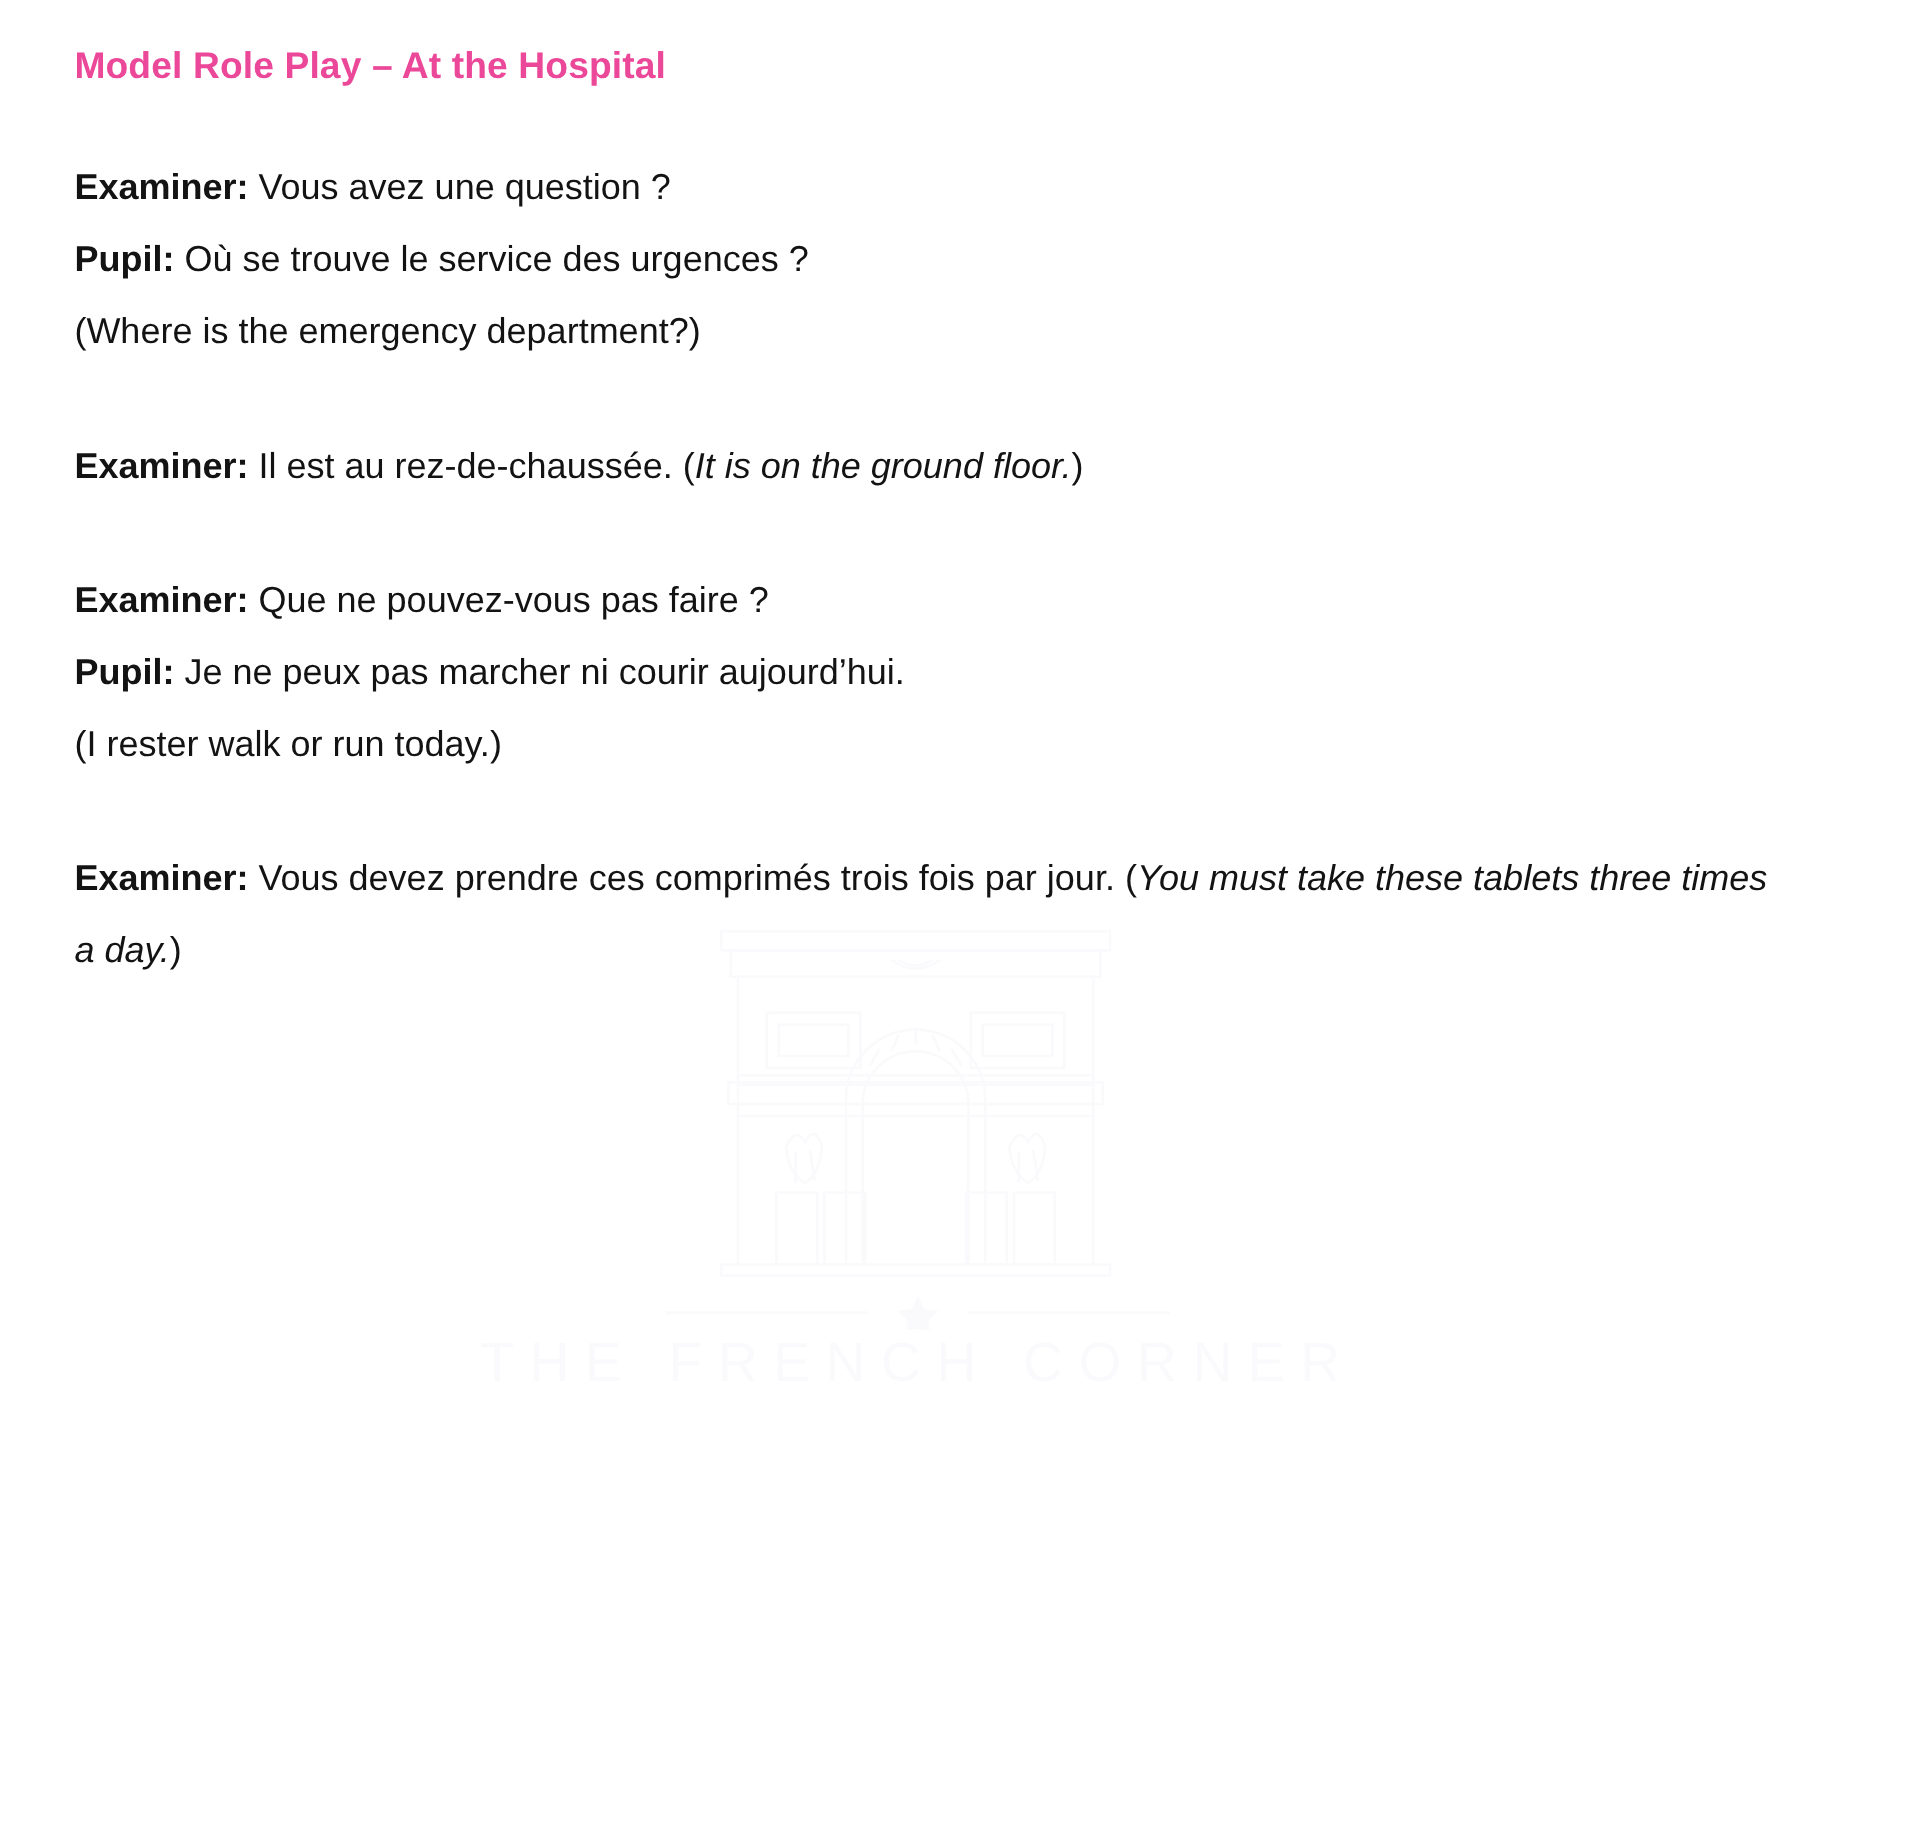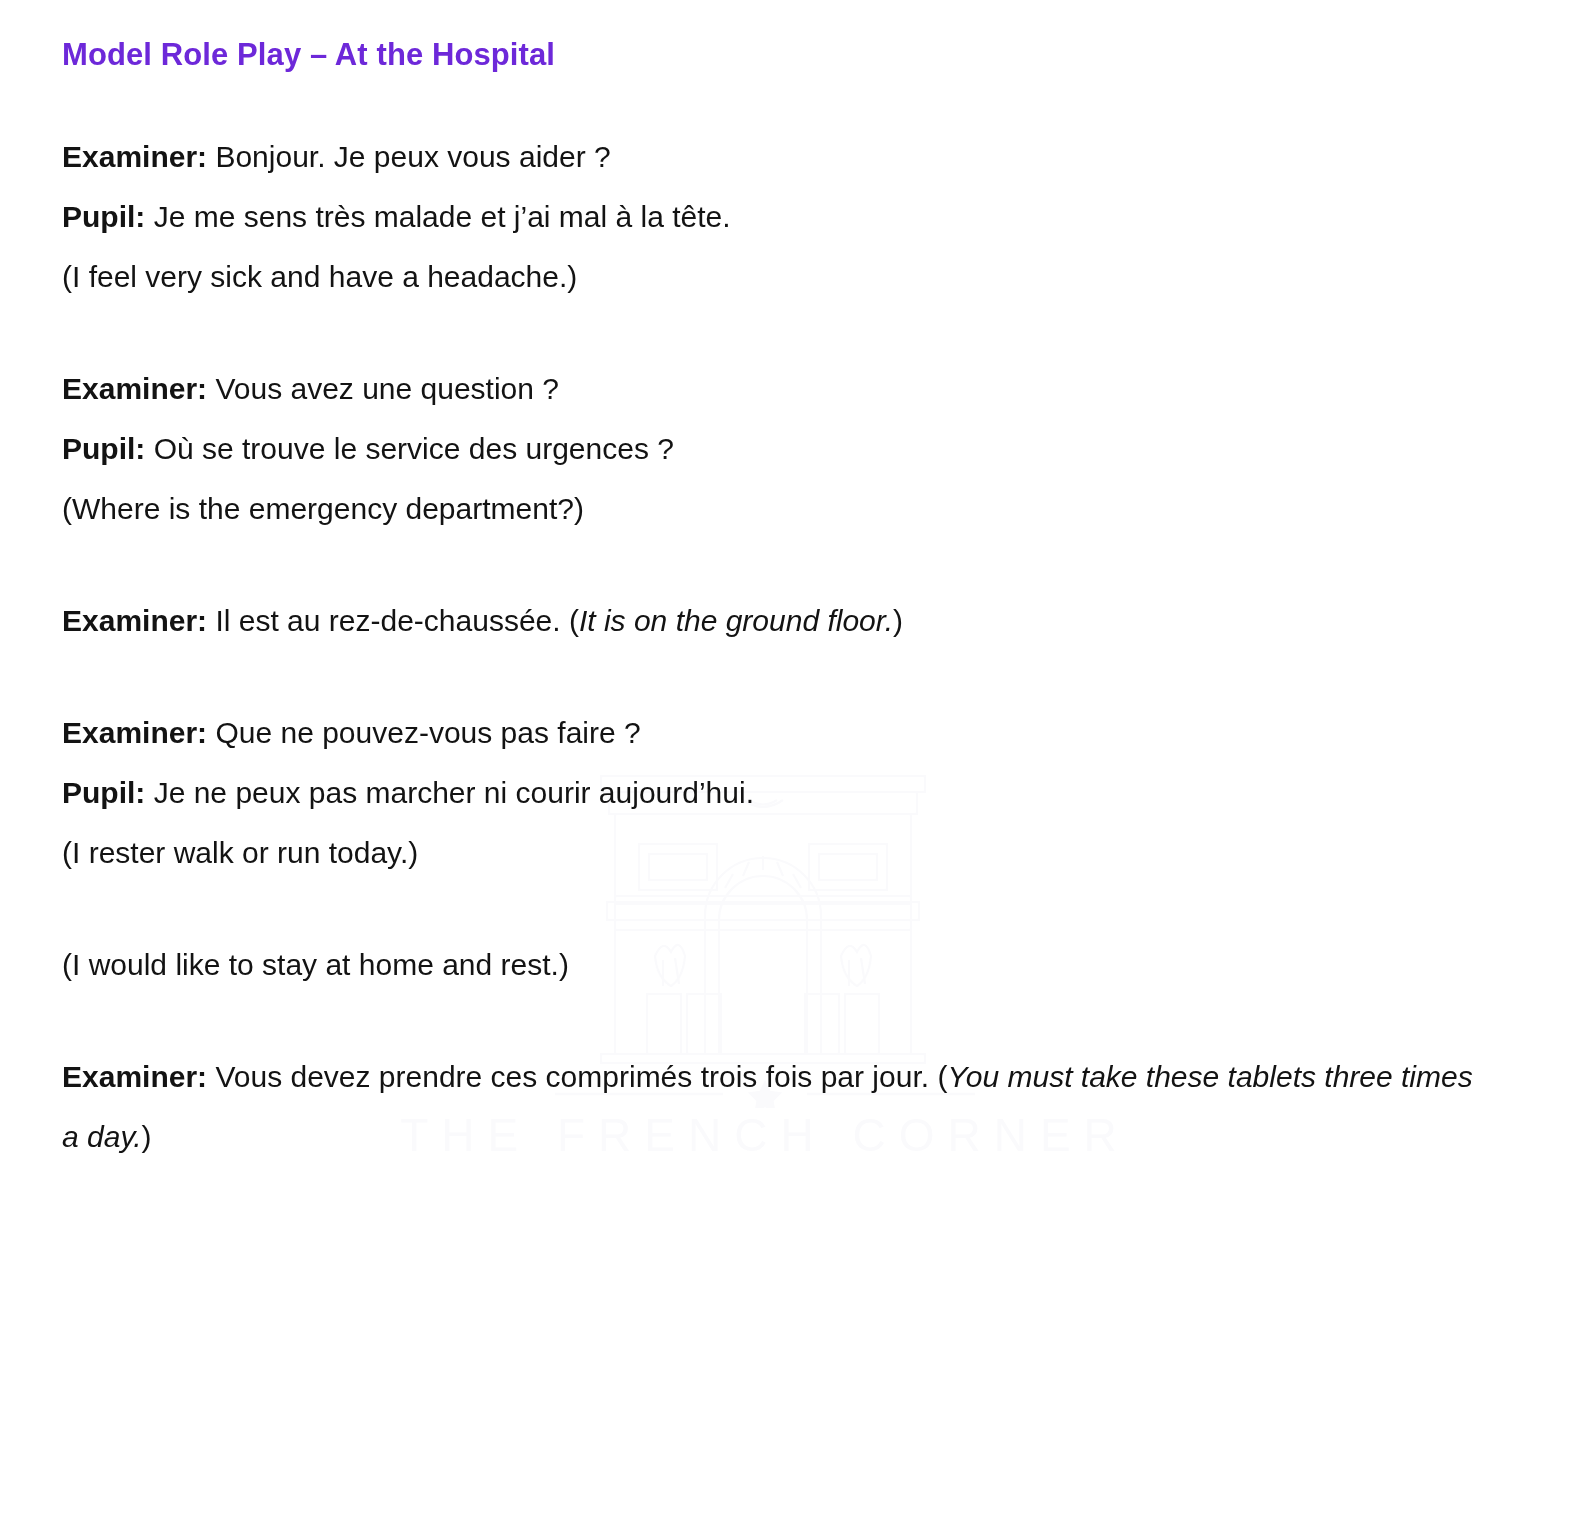--- a/index.html
+++ b/index.html
@@ -71,21 +71,21 @@
     z-index: 2;
     padding: 36px 62px 0 62px;
   }
 
   h1.doc-title {
     font-size: 31px;
     font-weight: bold;
     line-height: 1.25;
     margin: 0 0 0 0;
     padding: 0;
-    color: #6d28d9;
+    color: #ec4899;
     letter-spacing: 0.1px;
   }
 
   .block {
     margin-top: 52px;
   }
   .block:first-of-type {
     margin-top: 52px;
   }
 
@@ -163,44 +163,38 @@
       <path d="M210 2 l5.3 10.8 11.9 1.7 -8.6 8.4 2 11.9 -10.6 -5.6 -10.6 5.6 2 -11.9 -8.6 -8.4 11.9 -1.7Z" fill="#fafafc"></path>
     </svg>
 
     <div class="wm-text">THE FRENCH CORNER</div>
   </div>
 
   <div class="content">
 
     <h1 class="doc-title">Model Role Play – At the Hospital</h1>
 
-    <div class="block">
-      <div class="line"><span class="speaker">Examiner:</span><span> Bonjour. Je peux vous aider ?</span></div>
-      <div class="line"><span class="speaker">Pupil:</span><span> Je me sens très malade et j’ai mal à la tête.</span></div>
-      <div class="line">(I feel very sick and have a headache.)</div>
-    </div>
 
     <div class="block">
       <div class="line"><span class="speaker">Examiner:</span><span> Vous avez une question ?</span></div>
       <div class="line"><span class="speaker">Pupil:</span><span> Où se trouve le service des urgences ?</span></div>
       <div class="line">(Where is the emergency department?)</div>
     </div>
 
     <div class="block">
       <div class="line"><span class="speaker">Examiner:</span><span> Il est au rez-de-chaussée. (</span><span class="it">It is on the ground floor.</span><span>)</span></div>
     </div>
 
     <div class="block">
       <div class="line"><span class="speaker">Examiner:</span><span> Que ne pouvez-vous pas faire ?</span></div>
       <div class="line"><span class="speaker">Pupil:</span><span> Je ne peux pas marcher ni courir aujourd’hui.</span></div>
       <div class="line">(I rester walk or run today.)</div>
     </div>
 
     <div class="block">
-      <div class="line">(I would like to stay at home and rest.)</div>
     </div>
 
 
     <div class="block">
       <div class="line wrap"><span class="speaker">Examiner:</span><span> Vous devez prendre ces comprimés trois fois par jour. (</span><span class="it">You must take these tablets three times a day.</span><span>)</span></div>
     </div>
 
   </div>
 </div>
 

